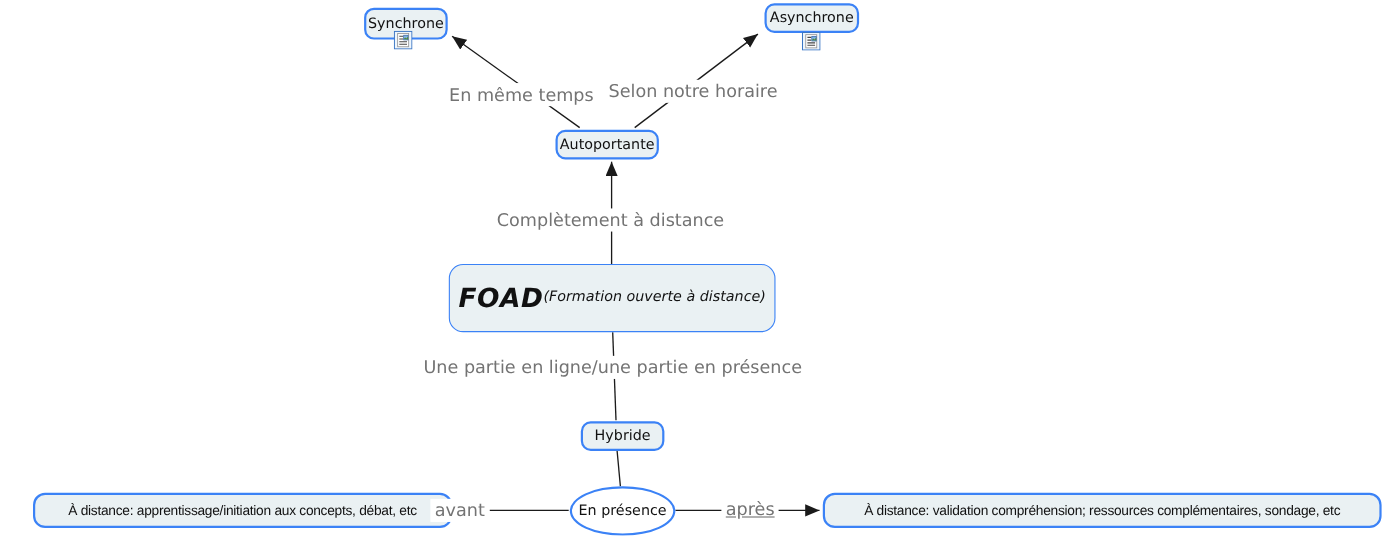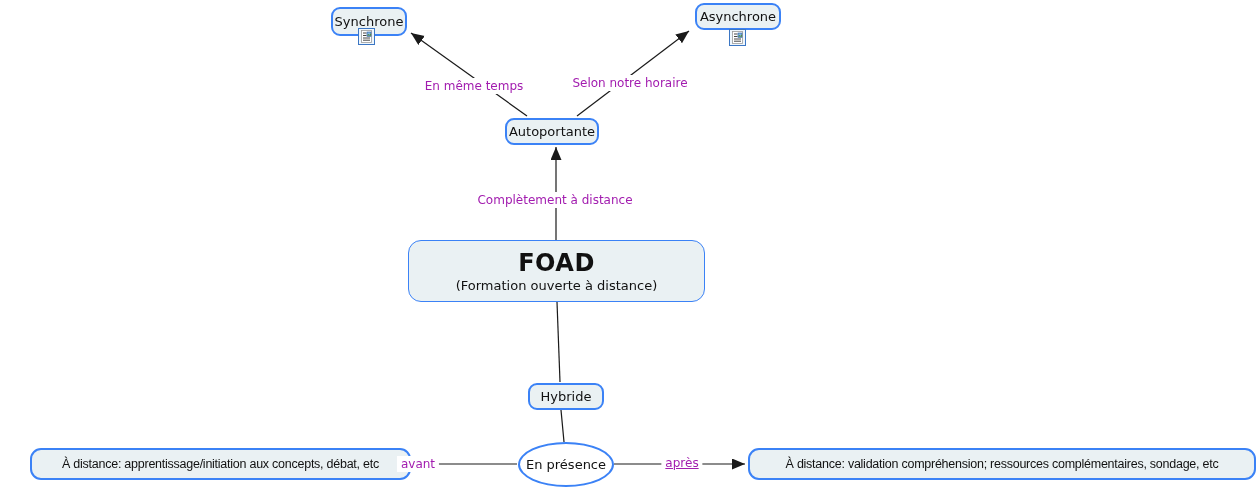--- a/index.html
+++ b/index.html
@@ -31,35 +31,36 @@
     background: #ffffff;
     border-radius: 50%;
   }
   .node.wide {
     border-radius: 11px;
     font-size: 12.5px;
     letter-spacing: -0.25px;
     font-family: "Liberation Sans", sans-serif;
   }
   .node.foad {
-    flex-direction: column;
+    flex-direction: row;
     border-radius: 13px;
     border-width: 1.5px;
     line-height: 1.25;
+    font-style: italic;
   }
   .foad-title { font-size: 24px; font-weight: bold; letter-spacing: 0.5px; }
   .foad-subtitle { font-size: 13px; }
 
   .link-label {
     position: absolute;
     transform: translate(-50%, -50%);
     background: #ffffff;
     padding: 1px 4px;
-    font-size: 12px;
-    color: #a21caf;
+    font-size: 16px;
+    color: #737373;
     white-space: nowrap;
   }
 
   .res-icon {
     position: absolute;
     width: 17px;
     height: 17px;
     display: block;
   }
 </style>
@@ -134,16 +135,17 @@
     <span>À distance: apprentissage/initiation aux concepts, débat, etc</span>
   </div>
 
   <div class="node wide" style="left:748px; top:448px; width:508px; height:32px;">
     <span>À distance: validation compréhension; ressources complémentaires, sondage, etc</span>
   </div>
 
   <div class="link-label" style="left:474px; top:86px;">En même temps</div>
   <div class="link-label" style="left:630px; top:83px;">Selon notre horaire</div>
   <div class="link-label" style="left:555px; top:200px;">Complètement à distance</div>
+  <div class="link-label" style="left:557px; top:334px;">Une partie en ligne/une partie en présence</div>
   <div class="link-label" style="left:418px; top:464px;">avant</div>
   <div class="link-label" style="left:682px; top:463px;text-decoration:underline;">après</div>
 
 </div>
 
 </body></html>

